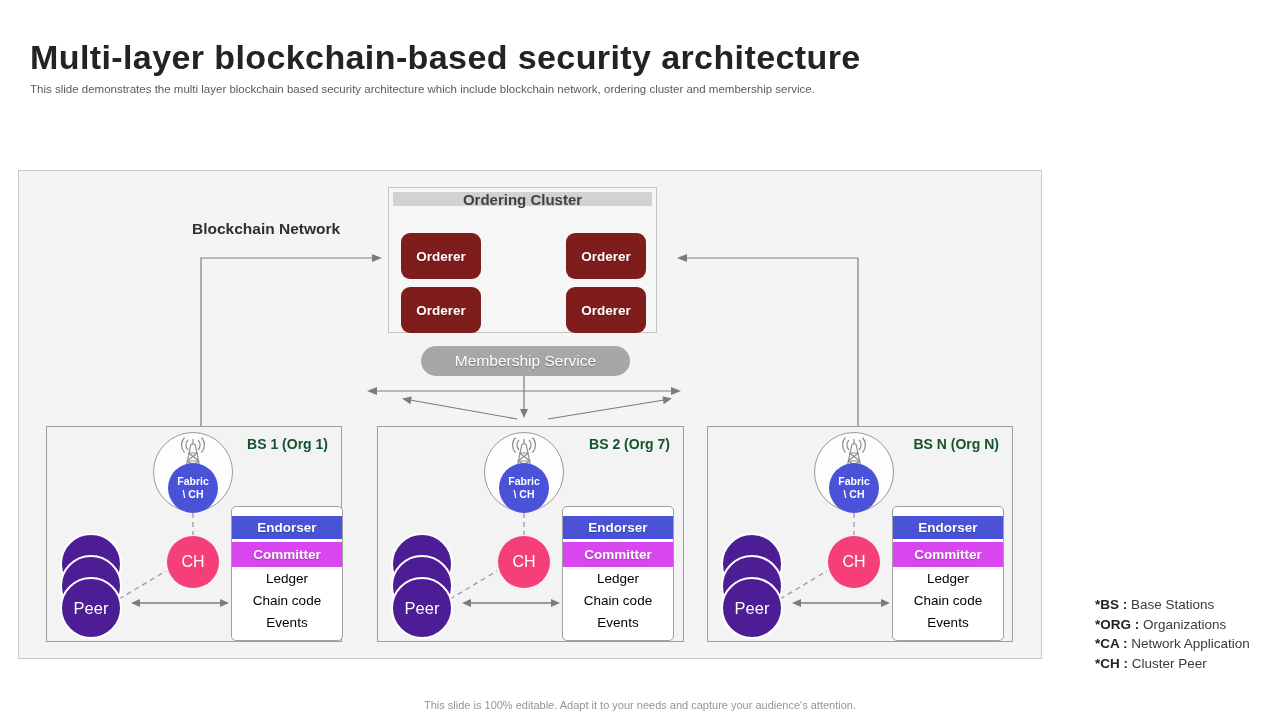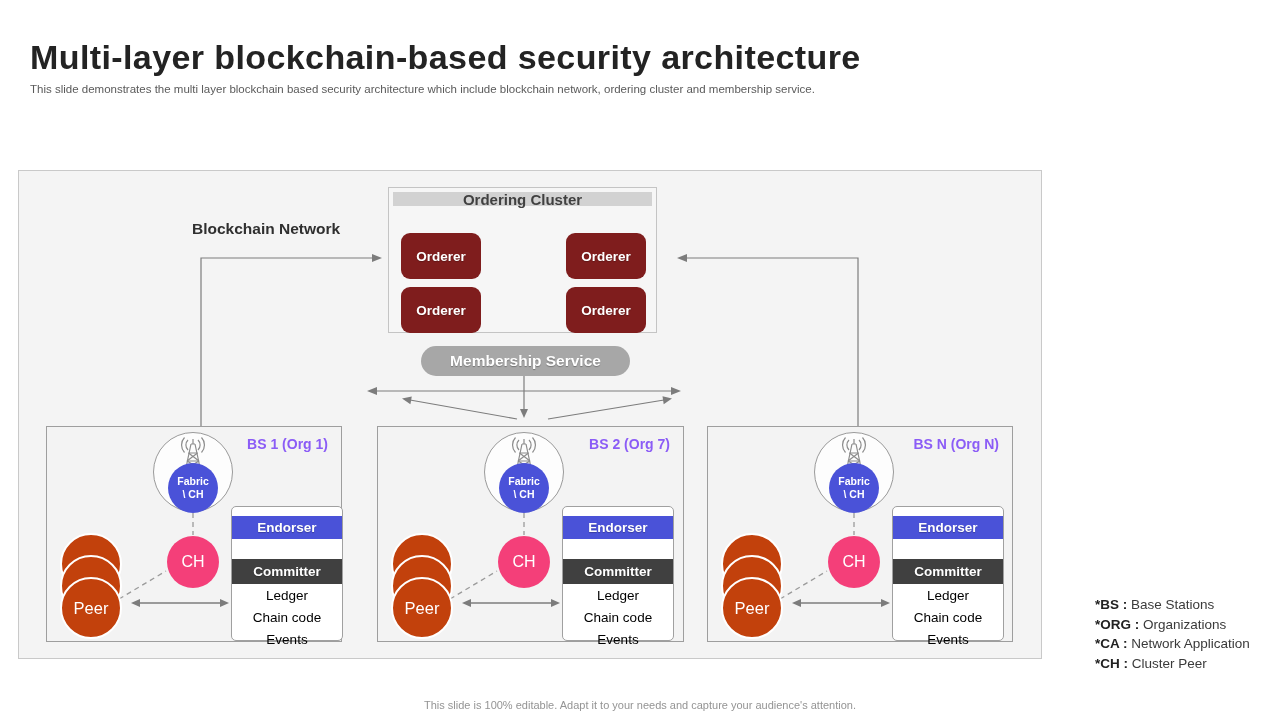--- a/index.html
+++ b/index.html
@@ -19,38 +19,38 @@
   .node{z-index:2;}
 
   .network-label{left:192px;top:220px;font-size:15.5px;font-weight:bold;color:#2f2f2f;white-space:nowrap;}
 
   
   .cluster{left:388px;top:187px;width:269px;height:146px;background:#f6f6f6;border:1px solid #c4c4c4;box-sizing:border-box;}
   .cluster-header{position:absolute;left:4px;top:4px;right:4px;height:14px;background:#d2d2d2;display:flex;align-items:center;justify-content:center;font-size:15px;font-weight:bold;color:#404040;}
   .orderer{position:absolute;width:80px;height:46px;background:#7f1d1d;border-radius:9px;color:#fff;font-size:13.5px;font-weight:bold;display:flex;align-items:center;justify-content:center;text-shadow:0 1px 1px rgba(0,0,0,.25);}
 
   
-  .pill{left:421px;top:346px;width:209px;height:30px;background:#a7a7a7;border-radius:15px;color:#ffffff;font-size:15.5px;font-weight:bold;display:flex;align-items:center;justify-content:center;text-shadow:0 1px 1px rgba(0,0,0,.3);}
+  .pill{left:421px;top:346px;width:209px;height:30px;background:#a7a7a7;border-radius:15px;color:#ffffff;font-size:15.5px;font-weight:normal;display:flex;align-items:center;justify-content:center;text-shadow:0 1px 1px rgba(0,0,0,.3);}
 
   
   .station{position:absolute;top:426px;height:216px;background:#f3f3f3;border:1px solid #9e9e9e;box-sizing:border-box;z-index:2;}
   .station-svg{position:absolute;left:0;top:0;}
-  .station-label{position:absolute;top:9px;right:13px;font-size:14px;font-weight:bold;color:#8b5cf6;white-space:nowrap;}
+  .station-label{position:absolute;top:9px;right:13px;font-size:14px;font-weight:bold;color:#14532d;white-space:nowrap;}
   .tower-circle{position:absolute;left:106px;top:5px;width:80px;height:80px;border:1px solid #9a9a9a;border-radius:50%;background:#fdfdfd;box-sizing:border-box;}
   .antenna{position:absolute;left:124px;top:10px;}
   .fabric-circle{position:absolute;left:121px;top:36px;width:50px;height:50px;border-radius:50%;background:#4a52d8;color:#fff;font-size:10.5px;font-weight:bold;display:flex;flex-direction:column;align-items:center;justify-content:center;line-height:1.2;text-align:center;}
   .ch-circle{position:absolute;left:120px;top:109px;width:52px;height:52px;border-radius:50%;background:#f43f79;color:#fff;font-size:16px;display:flex;align-items:center;justify-content:center;}
-  .peer{position:absolute;width:62px;height:62px;border-radius:50%;background:#c2410c;border:2px solid #ffffff;box-sizing:border-box;color:#fff;display:flex;align-items:center;justify-content:center;font-size:16.5px;}
+  .peer{position:absolute;width:62px;height:62px;border-radius:50%;background:#4c1d95;border:2px solid #ffffff;box-sizing:border-box;color:#fff;display:flex;align-items:center;justify-content:center;font-size:16.5px;}
   .peer-1{left:13px;top:106px;}
   .peer-2{left:13px;top:128px;}
   .peer-3{left:13px;top:150px;}
   .stack{position:absolute;left:184px;top:79px;width:112px;height:135px;background:#ffffff;border:1px solid #a0a0a0;border-radius:5px;box-sizing:border-box;padding-top:9px;}
   .stack .row{height:22px;display:flex;align-items:center;justify-content:center;font-size:13.5px;color:#000000;}
-  .stack .endorser{height:23px;background:#4a52d8;color:#fff;font-weight:bold;text-shadow:0 1px 1px rgba(0,0,0,.25);margin-bottom:20px;}
-  .stack .committer{height:25px;background:#404040;color:#fff;font-weight:bold;text-shadow:0 1px 1px rgba(0,0,0,.25);}
+  .stack .endorser{height:23px;background:#4a52d8;color:#fff;font-weight:bold;text-shadow:0 1px 1px rgba(0,0,0,.25);margin-bottom:3px;}
+  .stack .committer{height:25px;background:#d946ef;color:#fff;font-weight:bold;text-shadow:0 1px 1px rgba(0,0,0,.25);}
 
   
   .legend{left:1095px;top:595px;font-size:13.5px;color:#3a3a3a;line-height:19.5px;white-space:nowrap;}
   .legend b{color:#222;}
   .footer{left:0;top:699px;width:1280px;text-align:center;font-size:11px;color:#949494;}
 </style>
 </head>
 <body>
 
 <div class="abs title">Multi-layer blockchain-based security architecture</div>

